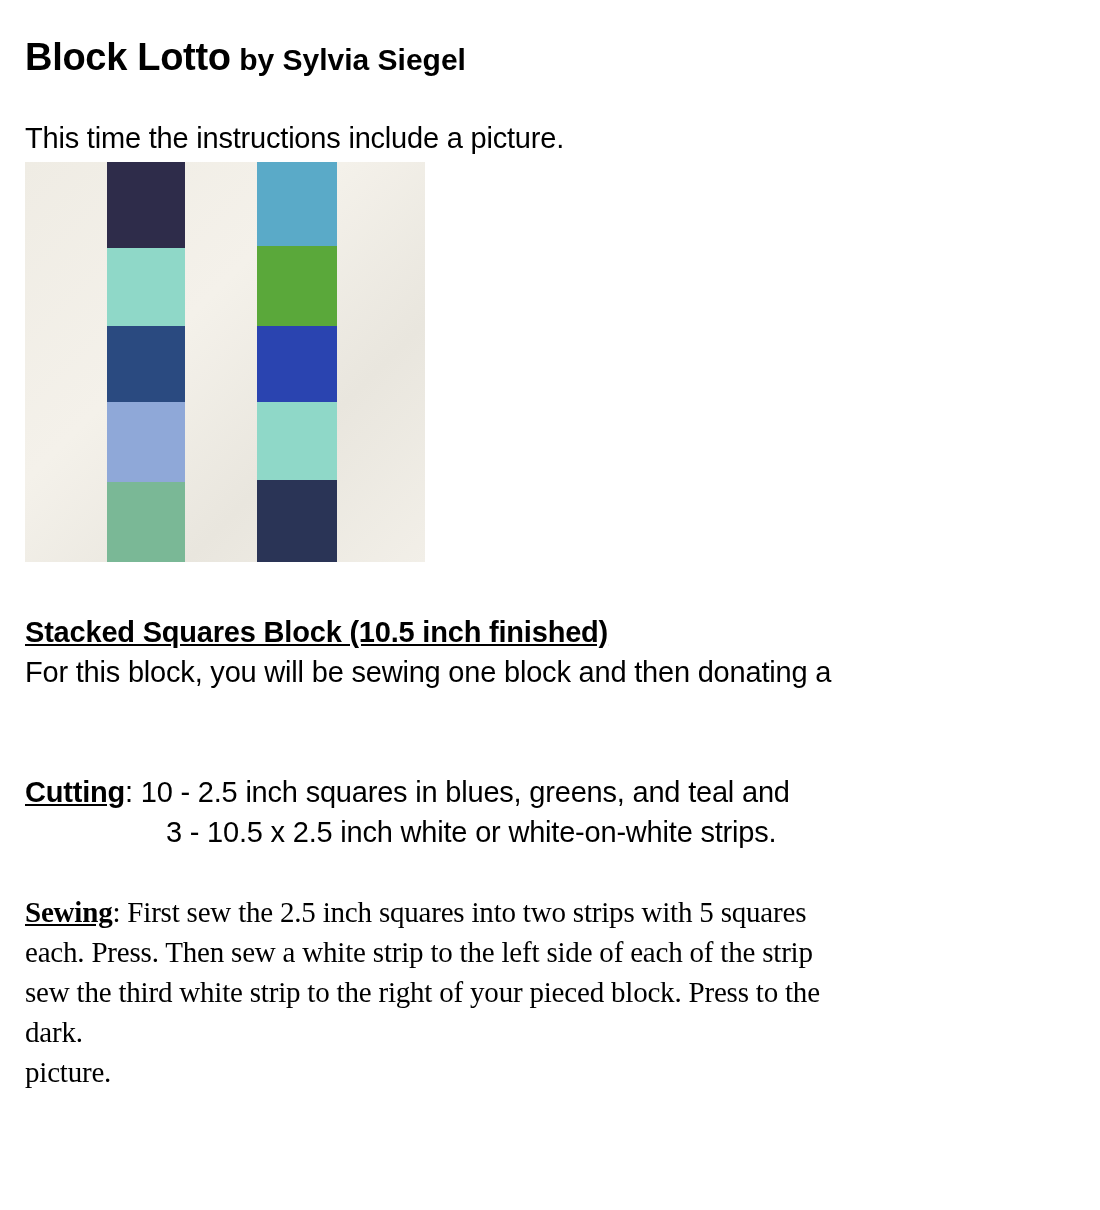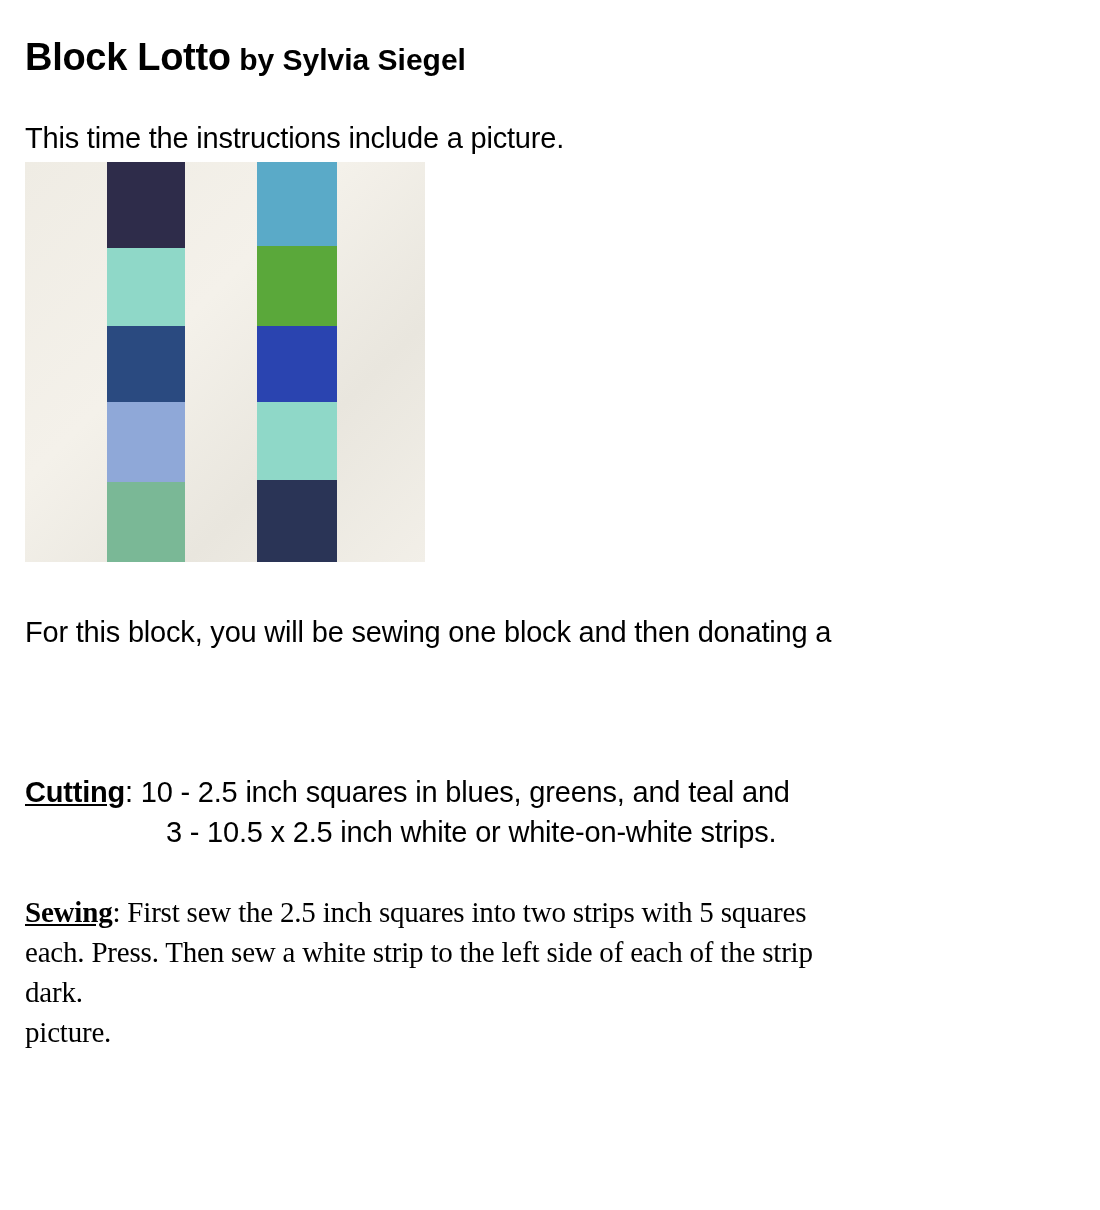--- a/index.html
+++ b/index.html
@@ -47,28 +47,30 @@
     <div class="strip" id="right-strip" style="left:232px; width:80px;">
         <div class="sq" style="height: 84px; background: rgb(90, 170, 200);"></div>
         <div class="sq" style="height: 80px; background: rgb(90, 168, 58);"></div>
         <div class="sq" style="height: 76px; background: rgb(42, 68, 176);"></div>
         <div class="sq" style="height: 78px; background: rgb(143, 216, 200);"></div>
         <div class="sq" style="height: 82px; background: rgb(42, 52, 86);"></div>
       </div>
   </div>
 
   <div class="txt" style="top:612px;">
+    <div class="heading">Stacked Squares Block (10.5 inch finished)</div>
     <div>For this block, you will be sewing one block and then donating a</div>
   </div>
 
   <div class="txt" style="top:772px;">
     <div><span class="label">Cutting</span><span>: 10 - 2.5 inch squares in blues, greens, and teal and</span></div>
     <div class="indent">3 - 10.5 x 2.5 inch white or white-on-white strips.</div>
   </div>
 
   <div class="txt" style="top:892px;font-family:Liberation Serif, serif;">
     <div><span class="label">Sewing</span><span>:  First sew the 2.5 inch squares into two strips with 5 squares</span></div>
     <div>each.  Press. Then sew a white strip to the left side of each of the strip</div>
+    <div>sew the third white strip to the right of your pieced block.  Press to the</div>
     <div>dark.</div>
     <div>picture.</div>
   </div>
 
 </div>
 
 </body></html>

